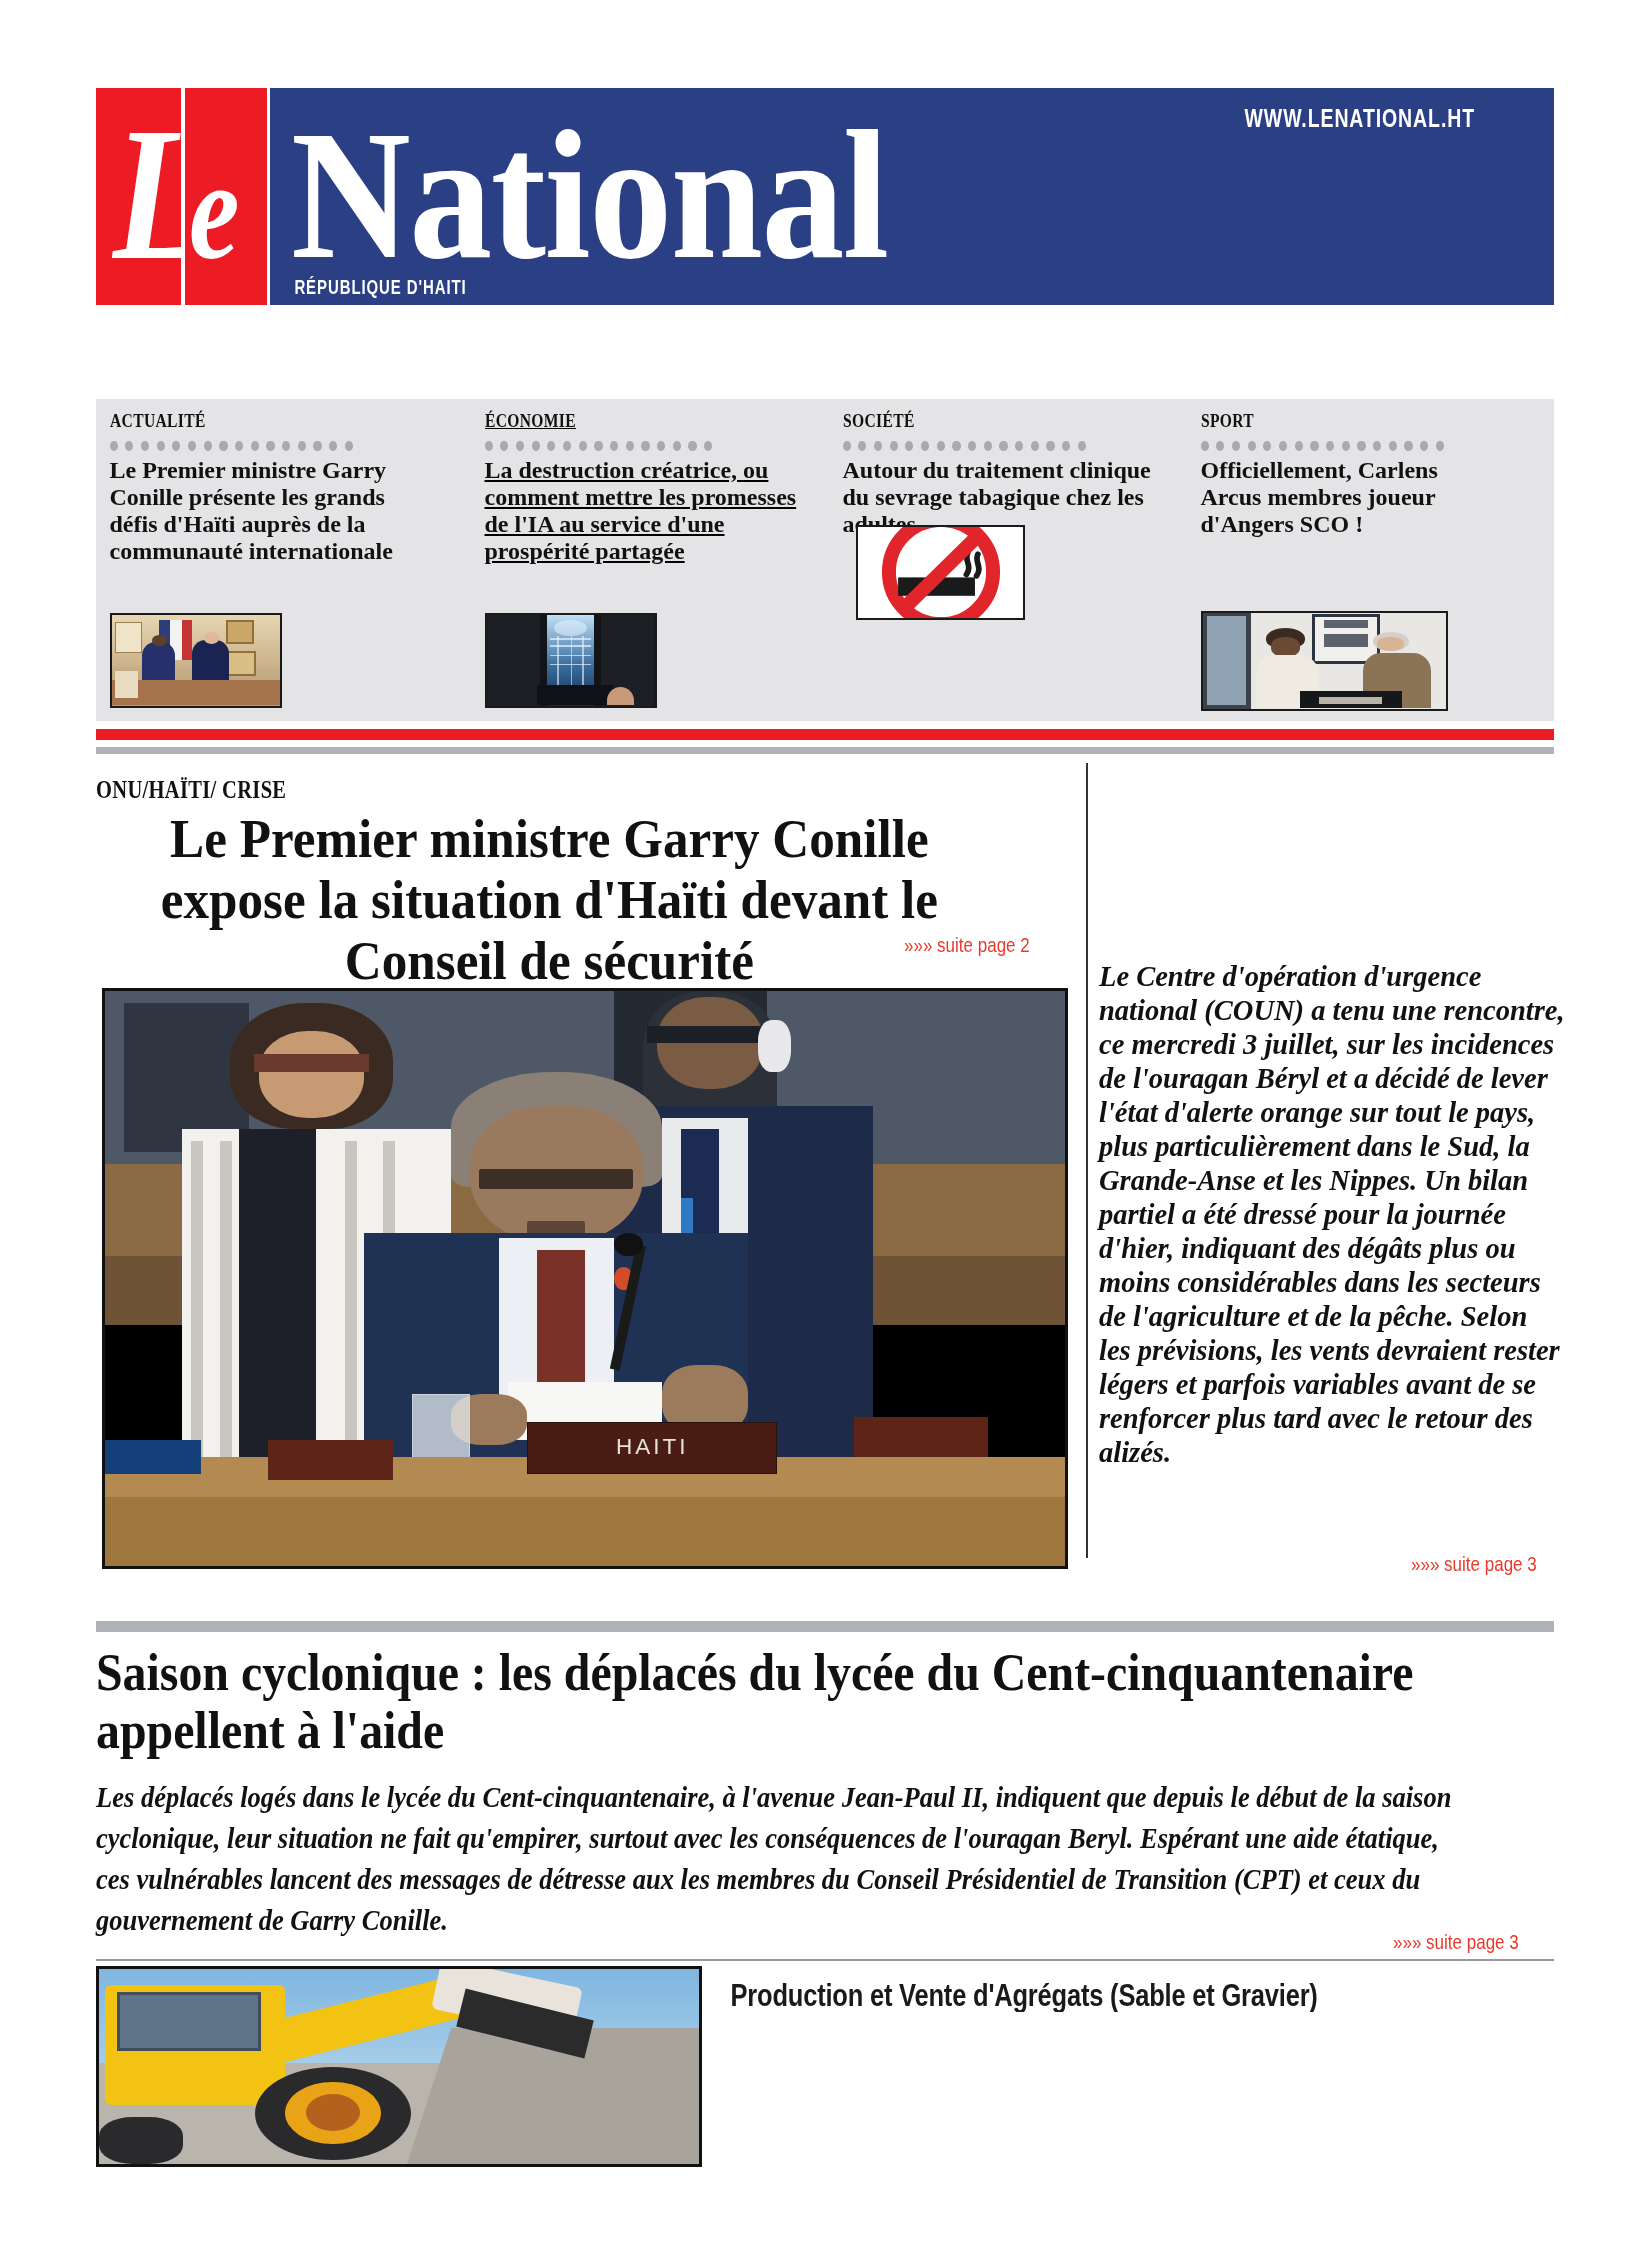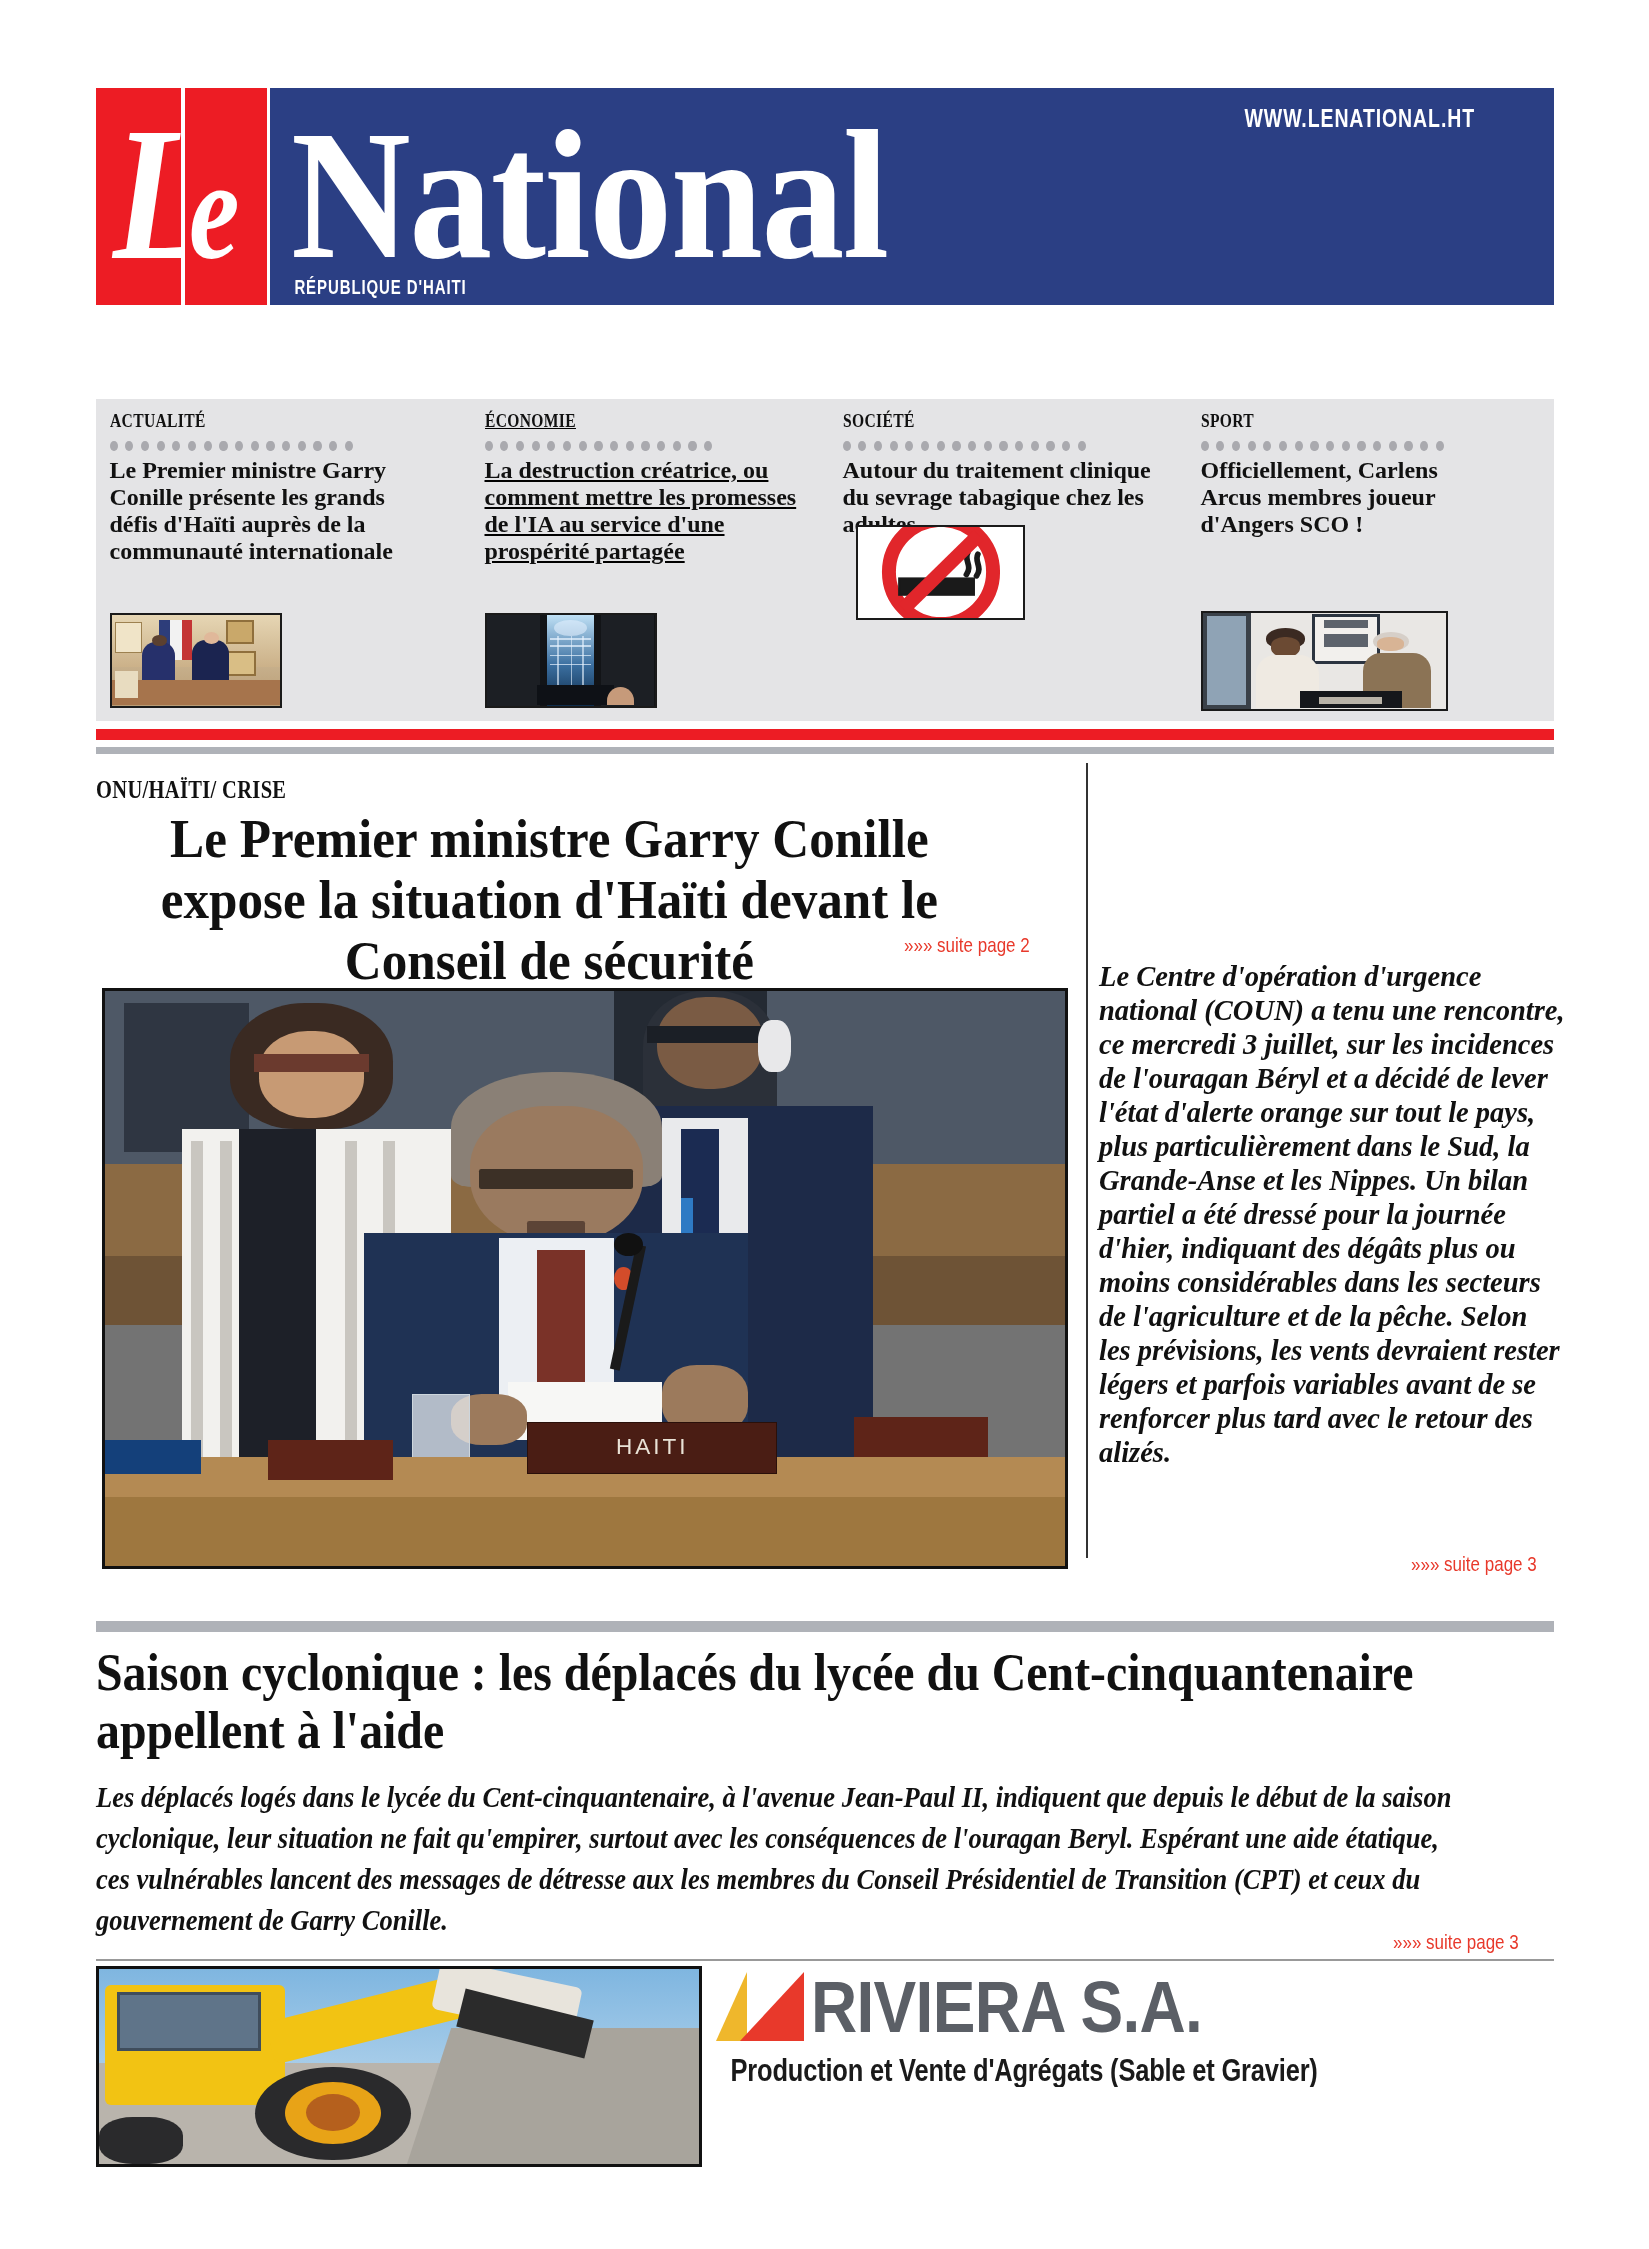--- a/index.html
+++ b/index.html
@@ -591,21 +591,21 @@
   </div>
 
   <div class="red-rule"></div>
   <div class="grey-rule-top"></div>
 
   <div class="lead-kicker">ONU/HAÏTI/ CRISE</div>
   <div class="lead-head">Le Premier ministre Garry Conille expose la situation d'Haïti devant le Conseil de sécurité</div>
   <div class="suite-1">»»» suite page 2</div>
 
   <div class="lead-photo">
-    <div class="ph" style="background:#737373;padding-left:13px;">
+    <div class="ph" style="background:#000000;padding-left:13px;">
 
       <div style="left:0;top:0;width:100%;height:46%;background:#4e5866;"></div>
       <div style="left:0;top:30%;width:100%;height:26%;background:#8b6a43;"></div>
       <div style="left:0;top:46%;width:100%;height:12%;background:#6e5336;"></div>
 
       <div style="left:2%;top:2%;width:13%;height:26%;background:#2f3642;"></div>
       <div style="left:13%;top:2%;width:17%;height:22%;background:#3a2a22;border-radius:46% 46% 40% 40%;"></div>
       <div style="left:16%;top:7%;width:11%;height:15%;background:#c79a74;border-radius:46%;"></div>
       <div style="left:15.5%;top:11%;width:12%;height:3%;background:#6b3a2e;"></div>
       <div style="left:8%;top:24%;width:28%;height:60%;background:#f2f1ee;"></div>
@@ -676,25 +676,18 @@
         <div style="left:28%;top:14%;width:36%;height:22%;background:#F2C313;transform:rotate(-14deg);border-radius:7.5px;"></div>
         <div style="left:56%;top:2%;width:24%;height:26%;background:#e8e4dc;transform:rotate(12deg);border-radius:6px;"></div>
         <div style="left:60%;top:18%;width:22%;height:20%;background:#2b2b2b;transform:rotate(14deg);"></div>
         <div style="left:26%;top:50%;width:26%;height:48%;background:#2a2a2c;border-radius:50%;"></div>
         <div style="left:31%;top:58%;width:16%;height:32%;background:#E8A317;border-radius:50%;"></div>
         <div style="left:34.5%;top:64%;width:9%;height:19%;background:#b5601d;border-radius:50%;"></div>
         <div style="left:0;top:76%;width:14%;height:24%;background:#2a2a2c;border-radius:40%;"></div>
       </div>
     </div>
     <div class="ad-right">
-      <div class="ad-logo-row">
-        <div class="ad-mark">
-          <div class="tri-yellow"></div>
-          <div class="tri-red"></div>
-        </div>
-        <div class="ad-name">RIVIERA S.A.</div>
-      </div>
       <div class="ad-sub">Production et Vente d'Agrégats (Sable et Gravier)</div>
     </div>
   </div>
 
 </div>
 
 
 </body></html>

